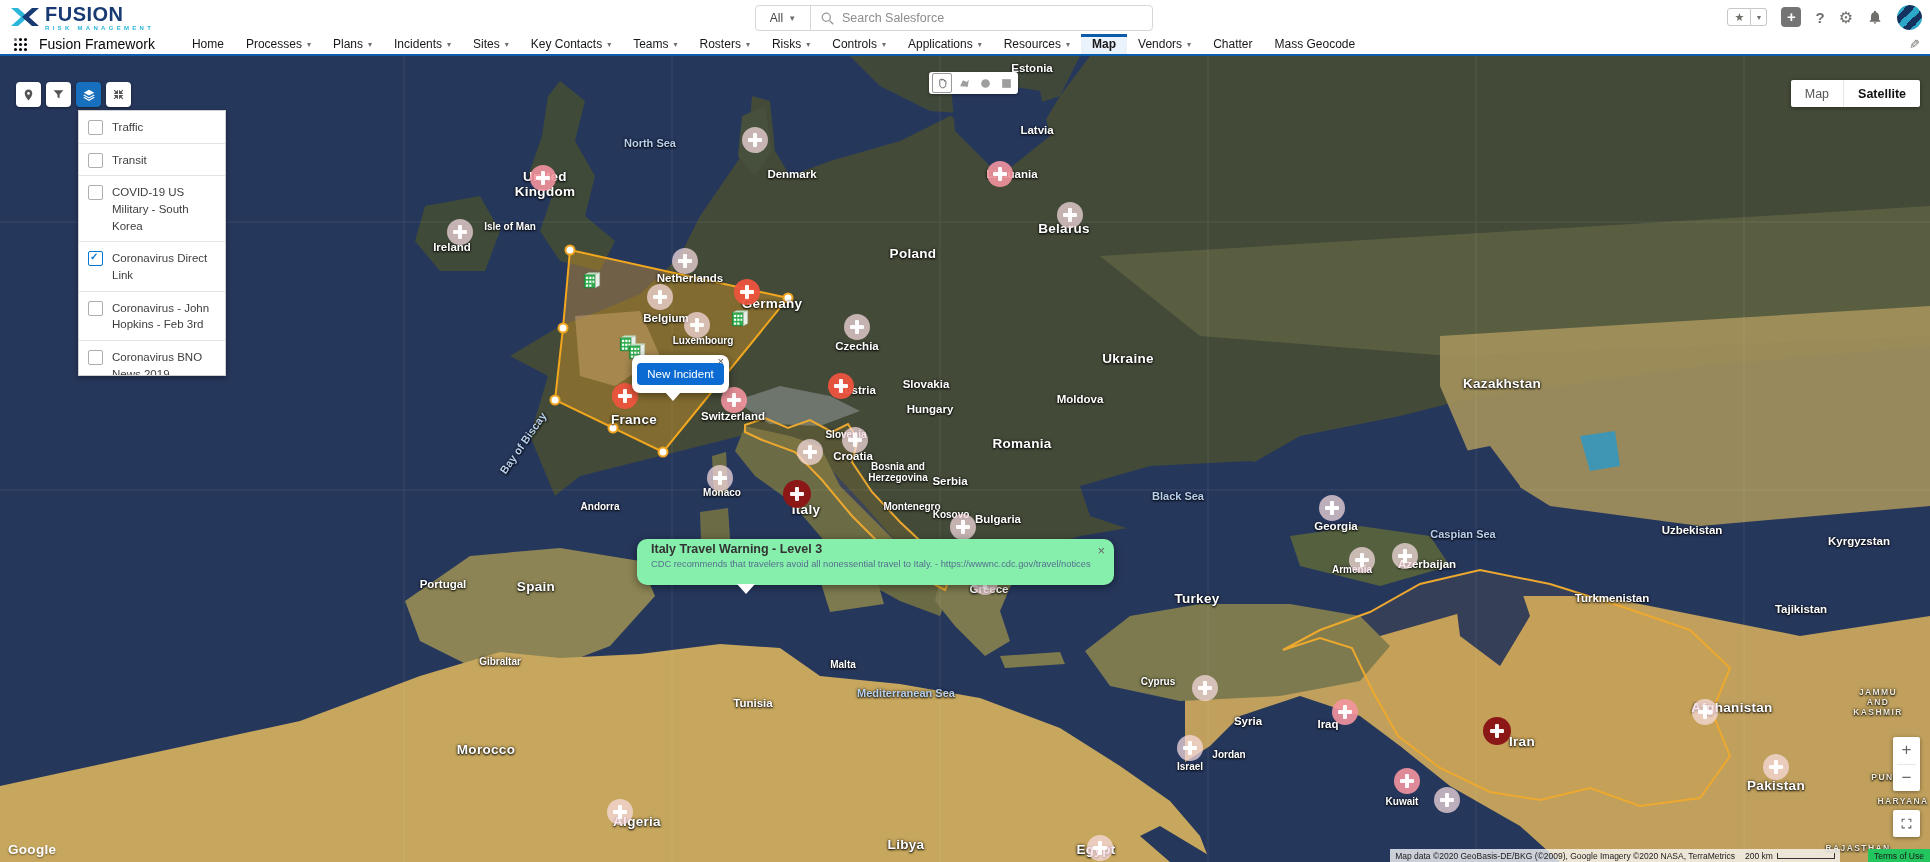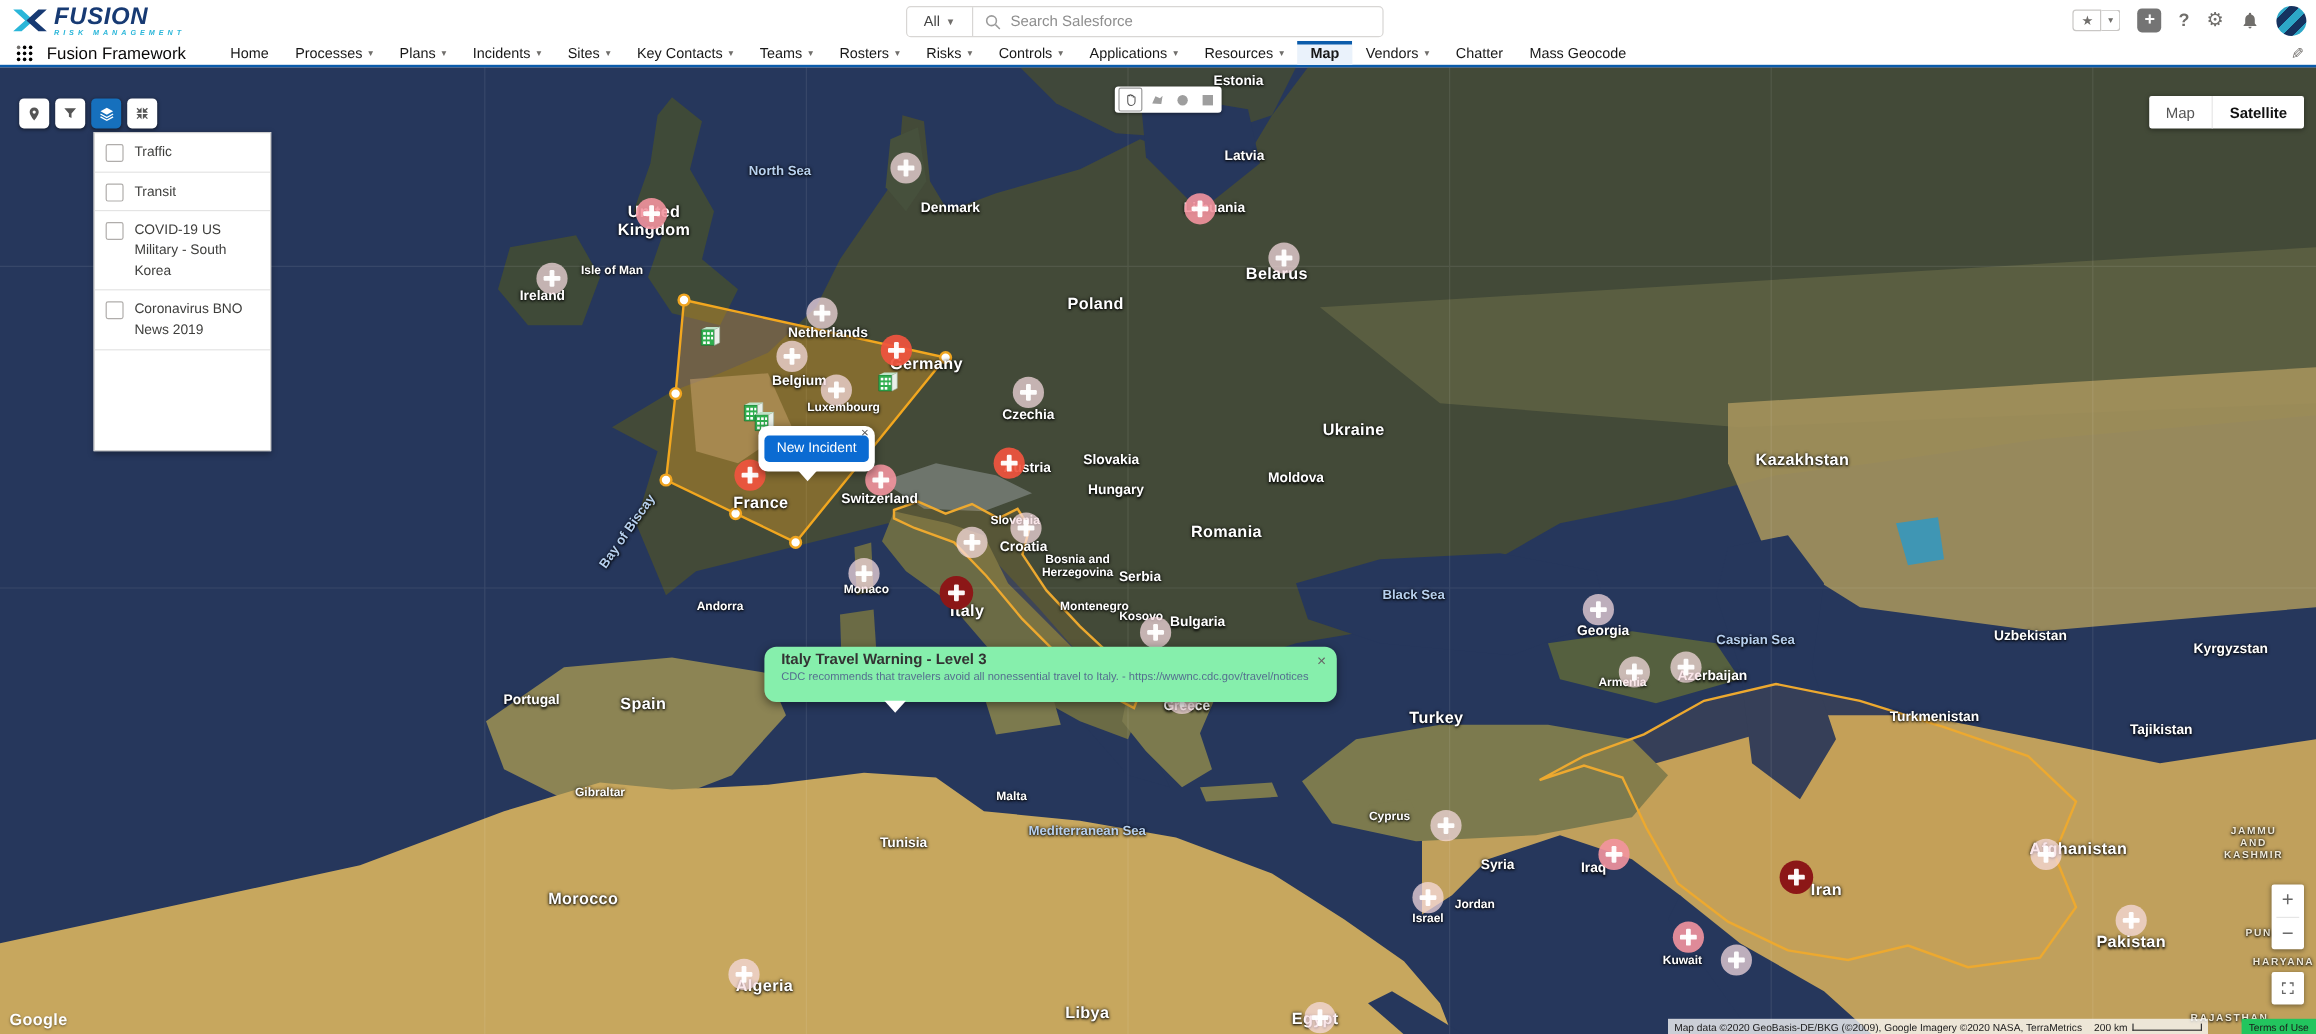--- a/index.html
+++ b/index.html
@@ -1,21 +1,21 @@
 <!DOCTYPE html>
 <html><head>
 <meta charset="utf-8">
 <style>
   html,body{margin:0;padding:0;width:1930px;height:862px;overflow:hidden;
     font-family:"Liberation Sans",sans-serif;background:#fff;}
 
   
   .header{position:absolute;top:0;left:0;width:1930px;height:34px;background:#fff;z-index:30;}
   .logo{position:absolute;left:10px;top:1px;display:flex;align-items:center;gap:5px;}
-  .logo-text{display:flex;flex-direction:column;line-height:1;font-style:italic;}
+  .logo-text{display:flex;flex-direction:column;line-height:1;}
   .brand{font-size:20px;font-weight:800;color:#173a73;letter-spacing:.5px;}
   .tagline{font-size:6px;font-weight:bold;color:#2ab6d9;letter-spacing:3.3px;margin-top:1px;}
   .search{position:absolute;left:755px;top:5px;width:396px;height:24px;border:1px solid #d8d6d4;
     border-radius:4px;display:flex;align-items:center;background:#fff;}
   .scope{width:54px;height:100%;border-right:1px solid #d8d6d4;display:flex;align-items:center;
     justify-content:center;gap:5px;font-size:12px;color:#444;}
   .scaret{font-size:8px;color:#706e6b;}
   .sicon{margin:0 8px 0 10px;display:flex;}
   .sph{font-size:12.5px;color:#8e8e8e;}
   .hicons{position:absolute;right:8px;top:4px;height:26px;display:flex;align-items:center;gap:14px;}
@@ -542,20 +542,28 @@
         </div>
         <div class="lrow">
           <span class="cb"></span>
           <span class="lab">Transit</span>
         </div>
         <div class="lrow">
           <span class="cb"></span>
           <span class="lab">COVID-19 US Military - South Korea</span>
         </div>
         <div class="lrow">
+          <span class="cb checked"></span>
+          <span class="lab">Coronavirus Direct Link</span>
+        </div>
+        <div class="lrow">
+          <span class="cb"></span>
+          <span class="lab">Coronavirus - John Hopkins - Feb 3rd</span>
+        </div>
+        <div class="lrow">
           <span class="cb"></span>
           <span class="lab">Coronavirus BNO News 2019</span>
         </div>
       </div>
   </div>
 
   <div class="maptype">
     <span class="mt-opt">Map</span>
     <span class="mt-div"></span>
     <span class="mt-opt on">Satellite</span>

